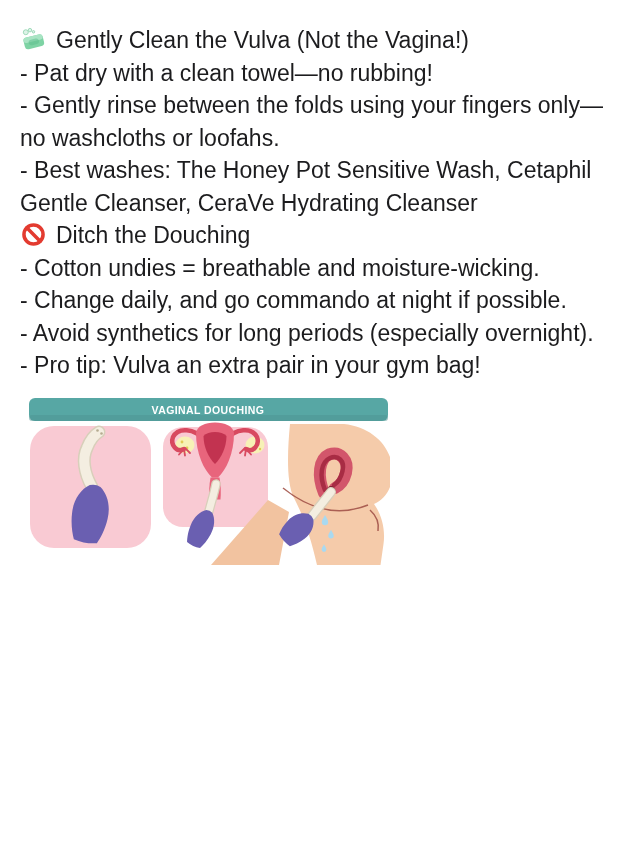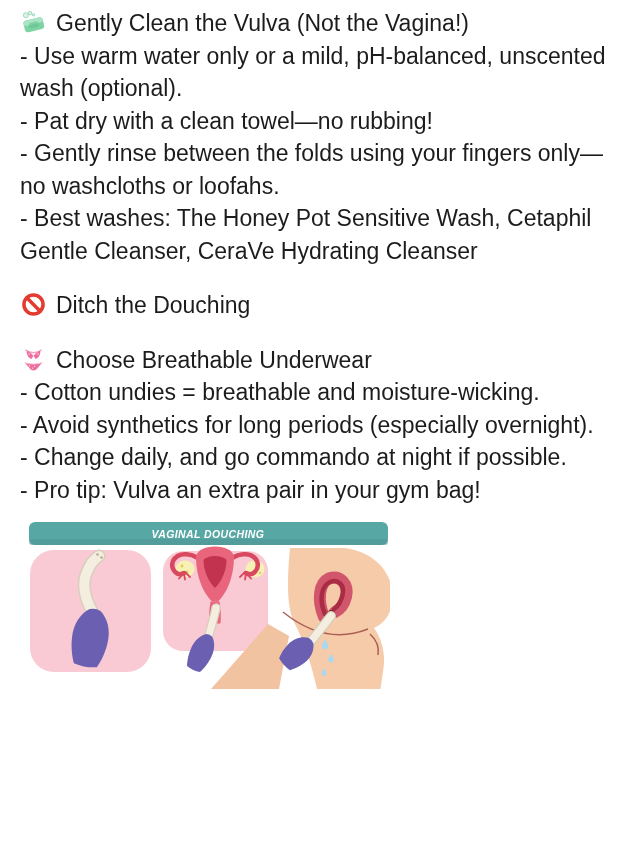--- a/index.html
+++ b/index.html
@@ -8,24 +8,24 @@
     width: 640px;
     height: 853px;
     overflow: hidden;
     background: #ffffff;
     font-family: "Liberation Sans", "DejaVu Sans", sans-serif;
     color: #1c1c1e;
   }
   main {
     width: 640px;
     height: 853px;
-    padding: 7px 28px 0 20px;
+    padding: 24px 28px 0 20px;
   }
   section.tip { margin: 0; }
-  section.tip + section.tip { margin-top: 22px; }
+  section.tip + section.tip { }
   .tip-title {
     font-size: 23px;
     font-weight: 400;
     line-height: 32.5px;
     display: block;
     white-space: nowrap;
   }
   .emoji {
     display: inline-block;
     width: 27px;
@@ -36,21 +36,20 @@
   .emoji svg { width: 100%; height: 100%; display: block; }
   p.bullet {
     font-size: 23px;
     line-height: 32.5px;
     font-weight: 400;
   }
   figure.illustration {
     margin: 16px 0 8px 8px;
     width: 362px;
     height: 167px;
-    font-style: italic;
   }
   figure.illustration svg { display: block; }
   .banner-text {
     font-family: "Liberation Sans", "DejaVu Sans", sans-serif;
     font-size: 10.5px;
     font-weight: bold;
     letter-spacing: 0.4px;
     fill: #ffffff;
   }
 </style>
@@ -63,49 +62,36 @@
     <h2 class="tip-title"><span class="emoji"><svg viewBox="0 0 26 26" aria-hidden="true">
         <g transform="rotate(-14 13 14)">
           <rect x="3.5" y="9.5" width="19" height="11.5" rx="3.2" fill="#7ed3a4"></rect>
           <rect x="3.5" y="9.5" width="19" height="5.2" rx="2.6" fill="#a9e4c4"></rect>
           <rect x="8" y="12.6" width="10" height="5.4" rx="2.7" fill="#5cbd8b" opacity="0.5"></rect>
         </g>
         <circle cx="5.6" cy="6" r="2.4" fill="#ddf3e7" stroke="#84cfa7" stroke-width="0.7"></circle>
         <circle cx="9.6" cy="4" r="1.7" fill="#ddf3e7" stroke="#84cfa7" stroke-width="0.7"></circle>
         <circle cx="13" cy="5.6" r="1.2" fill="#ddf3e7" stroke="#84cfa7" stroke-width="0.7"></circle>
       </svg></span><span>Gently Clean the Vulva (Not the Vagina!)</span></h2>
-    <p class="bullet">- Use warm water only or a mild, pH-balanced, unscented wash (optional).</p>
     <p class="bullet">- Pat dry with a clean towel—no rubbing!</p>
     <p class="bullet">- Gently rinse between the folds using your fingers only—no washcloths or loofahs.</p>
     <p class="bullet">- Best washes: The Honey Pot Sensitive Wash, Cetaphil Gentle Cleanser, CeraVe Hydrating Cleanser</p>
   </section>
 
   <section class="tip">
     <h2 class="tip-title"><span class="emoji"><svg viewBox="0 0 26 26" aria-hidden="true">
         <circle cx="13" cy="13" r="9.2" fill="none" stroke="#e33b30" stroke-width="3.4"></circle>
         <line x1="6.6" y1="6.6" x2="19.4" y2="19.4" stroke="#e33b30" stroke-width="3.4" stroke-linecap="round"></line>
       </svg></span><span>Ditch the Douching</span></h2>
   </section>
 
   <section class="tip">
-    <h2 class="tip-title"><span class="emoji"><svg viewBox="0 0 26 26" aria-hidden="true">
-        <path d="M5,3.5 Q13,9.5 21,3.5" stroke="#f2a7c3" stroke-width="1.2" fill="none"></path>
-        <path d="M6.5,4 C6,8 8,11.5 11,12.5 L13,9.5 C11,7 9,5.5 6.5,4 Z" fill="#ee6f9f"></path>
-        <path d="M19.5,4 C20,8 18,11.5 15,12.5 L13,9.5 C15,7 17,5.5 19.5,4 Z" fill="#ee6f9f"></path>
-        <path d="M4.5,16 C9,17.8 17,17.8 21.5,16 L16,22.5 C14,24 12,24 10,22.5 Z" fill="#ee6f9f"></path>
-        <path d="M4.5,16 C9,17.8 17,17.8 21.5,16" stroke="#f8c9da" stroke-width="1" fill="none"></path>
-        <circle cx="9" cy="19" r="0.7" fill="#ffffff" opacity="0.8"></circle>
-        <circle cx="14" cy="19.6" r="0.7" fill="#ffffff" opacity="0.8"></circle>
-        <circle cx="12" cy="21.4" r="0.6" fill="#ffffff" opacity="0.8"></circle>
-        <circle cx="8.7" cy="7.8" r="0.7" fill="#ffffff" opacity="0.8"></circle>
-        <circle cx="17.3" cy="7.8" r="0.7" fill="#ffffff" opacity="0.8"></circle>
-      </svg></span><span>Choose Breathable Underwear</span></h2>
     <p class="bullet">- Cotton undies = breathable and moisture-wicking.</p>
+    <p class="bullet">- Change daily, and go commando at night if possible.</p>
     <p class="bullet">- Avoid synthetics for long periods (especially overnight).</p>
-    <p class="bullet">- Change daily, and go commando at night if possible.</p>
     <p class="bullet">- Pro tip: Vulva an extra pair in your gym bag!</p>
   </section>
 
   <figure class="illustration">
     <svg viewBox="0 0 362 167" width="362" height="167">
       <defs>
         <path id="bulb" d="M -6,-31 Q 0,-33.5 6,-31 C 15,-25 21,-13 20,1 C 19.5,12 16,22 13,28 Q 0,31 -13,28 C -16,22 -19.5,12 -20,1 C -21,-13 -15,-25 -6,-31 Z" fill="#6a5fb1"></path>
       </defs>
 
       <g>

